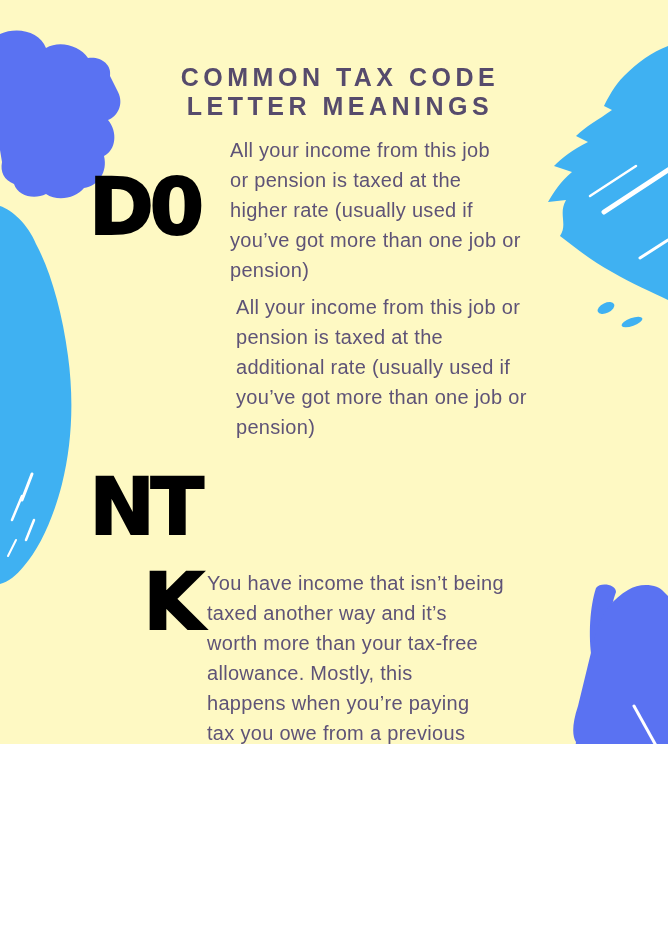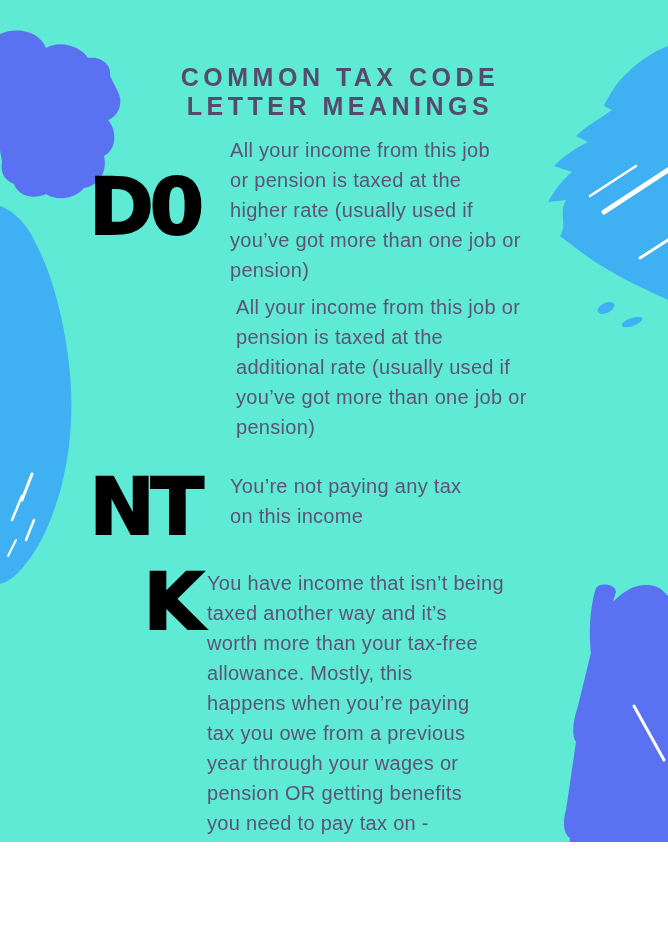--- a/index.html
+++ b/index.html
@@ -1,17 +1,17 @@
 <!DOCTYPE html>
 <html><head>
 <meta charset="utf-8">
 <style>
   html,body{margin:0;padding:0;background:#fff;}
   .poster{
-    position:relative;width:668px;height:842px;background:#5eead4;overflow:hidden;
+    position:relative;width:668px;height:744px;background:#fef9c3;overflow:hidden;
     font-family:"Liberation Sans", sans-serif;
   }
   .bg{position:absolute;left:0;top:0;width:668px;height:944px;}
   .title{
     position:absolute;left:6px;top:46px;width:668px;text-align:center;
     font-size:25px;font-weight:bold;letter-spacing:4.5px;line-height:29px;
     color:#564b6c;
   }
   .title span{display:block;}
   .code{
@@ -89,22 +89,20 @@
 you’ve got more than one job or
 pension)</div>
 
   <div class="desc desc-d1">All your income from this job or
 pension is taxed at the
 additional rate (usually used if
 you’ve got more than one job or
 pension)</div>
 
   <div class="code code-nt">NT</div>
-  <div class="desc desc-nt">You’re not paying any tax
-on this income</div>
 
   <div class="code code-k">K</div>
   <div class="desc desc-k">You have income that isn’t being
 taxed another way and it’s
 worth more than your tax-free
 allowance. Mostly, this
 happens when you’re paying
 tax you owe from a previous
 year through your wages or
 pension OR getting benefits

